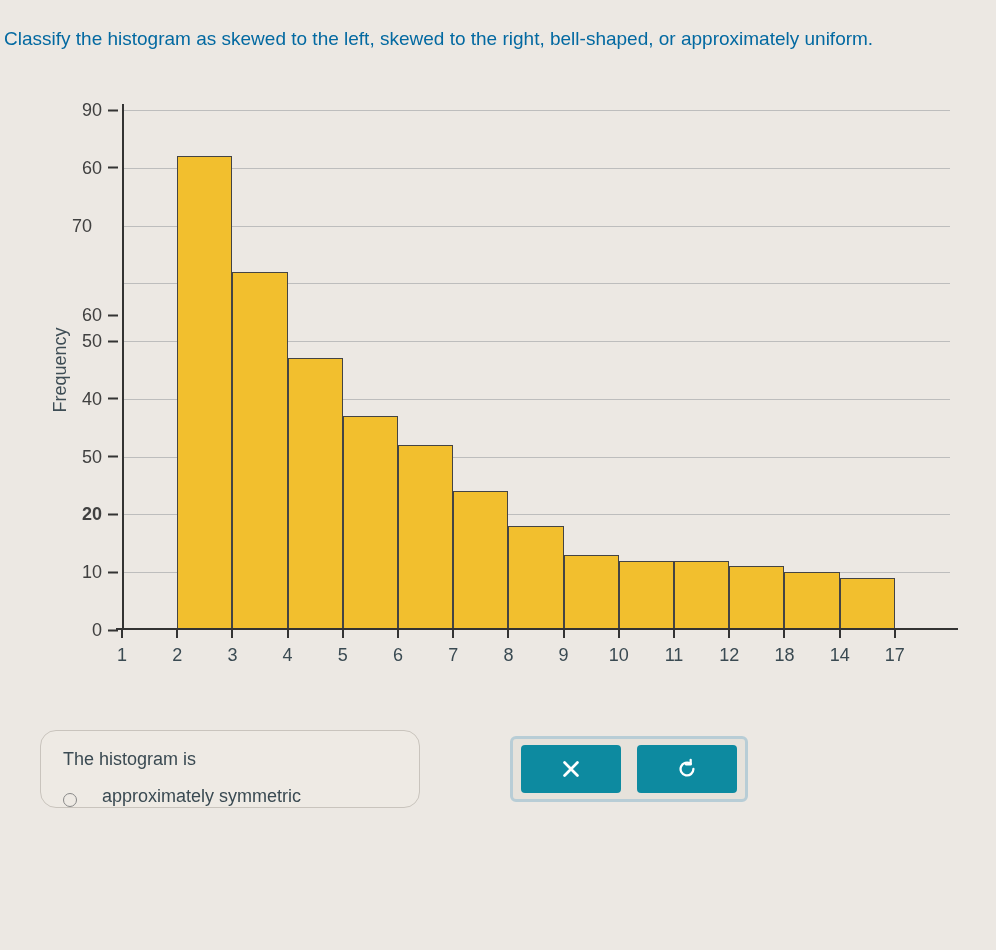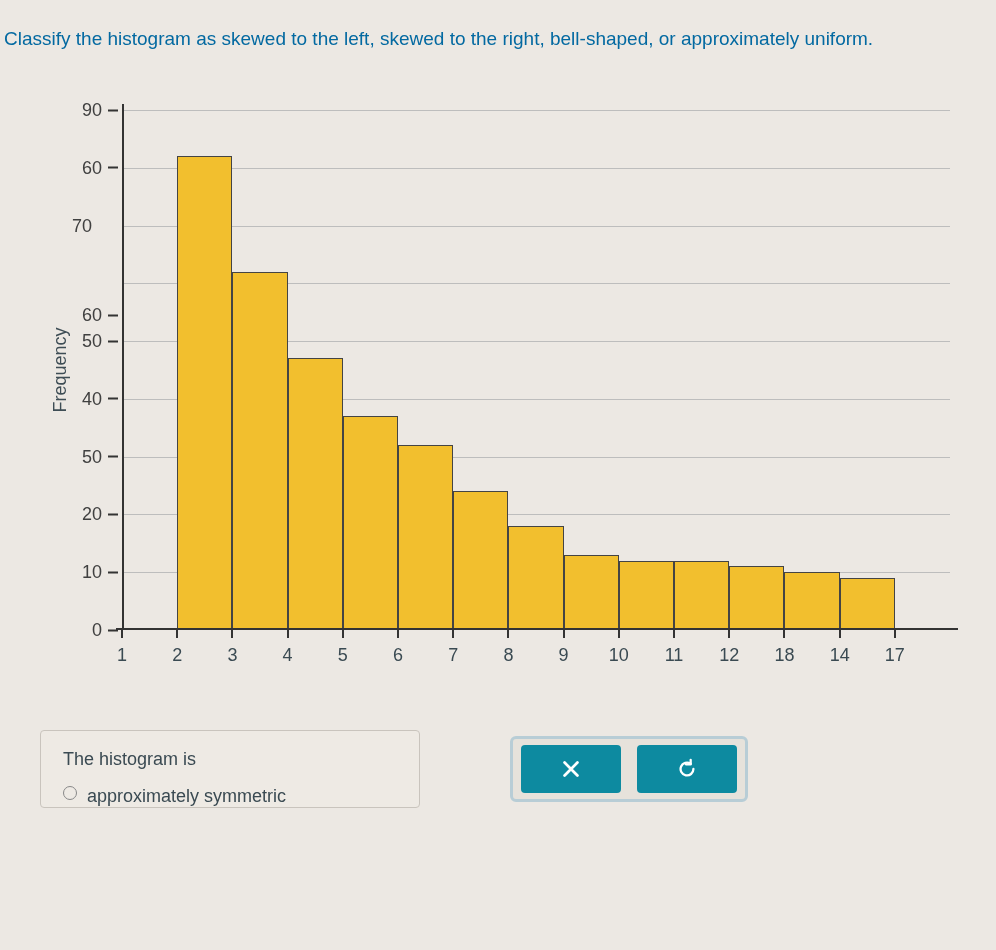--- a/index.html
+++ b/index.html
@@ -126,33 +126,33 @@
     color: #3a4a52;
   }
   .answer-row {
     margin-top: 100px;
     display: flex;
     align-items: flex-start;
     padding-left: 40px;
   }
   .answer-box {
     border: 1px solid #c9c4bd;
-    border-radius: 4px;
+    border-radius: 16px;
     padding: 18px 22px 0 22px;
     background: #eeeae4;
     width: 380px;
   }
   .answer-line {
     font-size: 18px;
     margin-bottom: 16px;
   }
   .radio-row {
     display: flex;
-    align-items: flex-start;
-    gap: 10px;
+    align-items: flex-end;
+    gap: 25px;
     font-size: 18px;
   }
   .radio {
     width: 14px;
     height: 14px;
     border: 1.5px solid #888;
     border-radius: 50%;
     flex: none;
   }
   .btns {
@@ -275,21 +275,21 @@
       </div>
     <div class="axis-x"></div>
   <div class="y-tick-group" style="top: 100%;">
         <span class="y-tick-label">0</span>
         <span class="y-tick-mark"></span>
       </div>
       <div class="y-tick-group" style="top: 88.8889%;">
         <span class="y-tick-label">10</span>
         <span class="y-tick-mark"></span>
       </div>
-      <div class="y-tick-group" style="top: 77.7778%;">
+      <div class="y-tick-group" style="top: 77.7778%; font-weight: bold;">
         <span class="y-tick-label">20</span>
         <span class="y-tick-mark"></span>
       </div>
       <div class="y-tick-group" style="top: 66.6667%;">
         <span class="y-tick-label">50</span>
         <span class="y-tick-mark"></span>
       </div>
       <div class="y-tick-group" style="top: 55.5556%;">
         <span class="y-tick-label">40</span>
         <span class="y-tick-mark"></span>

